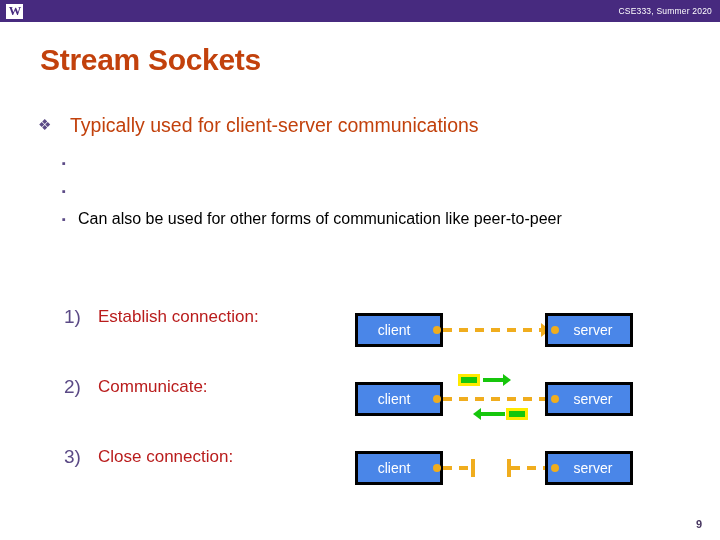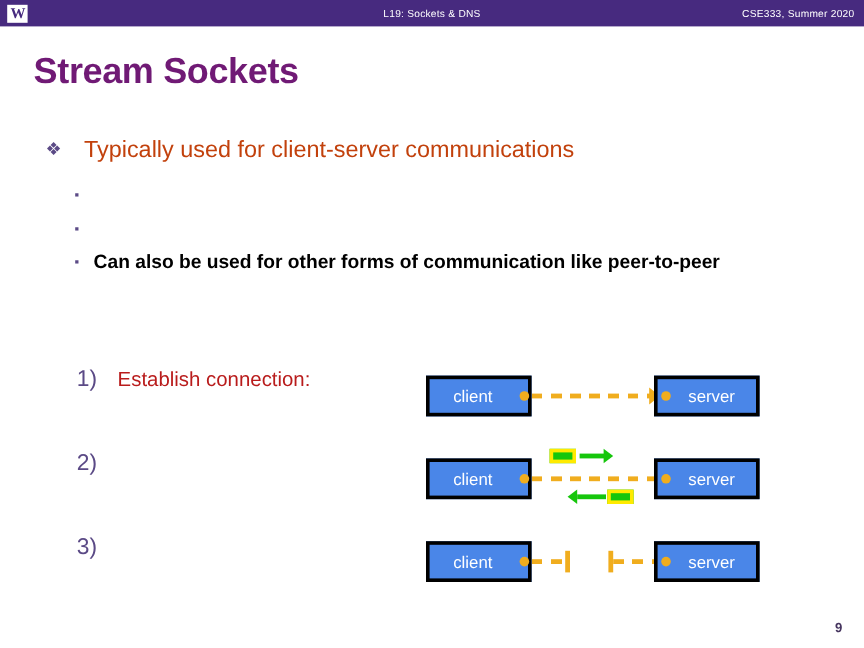--- a/index.html
+++ b/index.html
@@ -68,25 +68,25 @@
     position: absolute;
     right: 8px;
     color: #ffffff;
     font-size: 8.5px;
     letter-spacing: 0.2px;
   }
 
   
   .slide-title {
     position: absolute;
-    left: 28px;
+    left: 40px;
     top: 43px;
     font-size: 30px;
     font-weight: bold;
-    color: #701a75;
+    color: #c2410c;
     letter-spacing: -0.3px;
   }
 
   
   .bullet-l1 {
     position: absolute;
     left: 34px;
     top: 113px;
     display: flex;
     align-items: flex-start;
@@ -273,54 +273,55 @@
     font-weight: bold;
   }
 </style>
 </head>
 <body>
 
 <div class="header-bar">
   <div class="brand">
     <div class="uw-logo">W</div>
   </div>
-  <div class="header-center">L19: Sockets &amp; DNS</div>
   <div class="header-right">CSE333, Summer 2020</div>
 </div>
 
 <div class="slide-title">Stream Sockets</div>
 
 <div class="bullet-l1">
   <div class="b1-marker">❖</div>
   <div class="b1-text">Typically used for client-server communications</div>
 </div>
 
 <div class="sublist">
   <div class="bullet-l2">
     <div class="b2-marker">▪</div>
   </div>
   <div class="bullet-l2">
     <div class="b2-marker">▪</div>
   </div>
   <div class="bullet-l2">
     <div class="b2-marker">▪</div>
-    <div class="b2-text" style="width:590px;font-weight:bold;"><span class="kw"></span><span>Can also be used for other forms of communication like peer-to-peer</span></div>
+    <div class="b2-text" style="width:590px;"><span class="kw"></span><span>Can also be used for other forms of communication like peer-to-peer</span></div>
   </div>
 </div>
 
 <div class="steps">
   <div class="step">
     <div class="step-num">1)</div>
     <div class="step-label">Establish connection:</div>
   </div>
   <div class="step">
     <div class="step-num">2)</div>
+    <div class="step-label">Communicate:</div>
   </div>
   <div class="step">
     <div class="step-num">3)</div>
+    <div class="step-label">Close connection:</div>
   </div>
 </div>
 
 <div class="diagram">
 
   <div class="diag-row row1">
     <div class="node-box node-client">client</div>
     <div class="sock-dot dot-client"></div>
     <div class="conn-line" style="left:88px; width:100px;"></div>
     <div class="arrow-head-r" style="left:186px;"></div>

